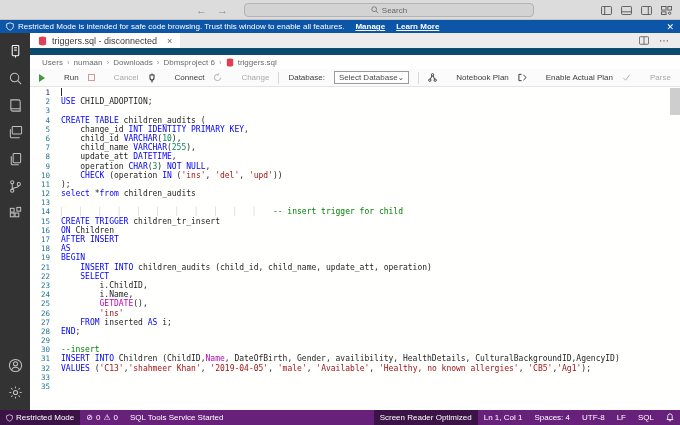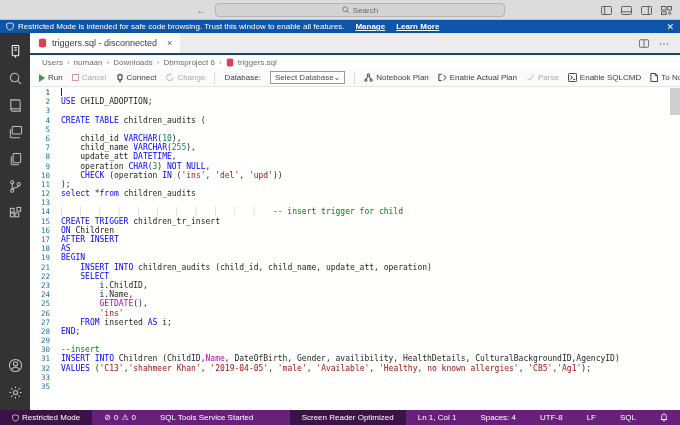--- a/index.html
+++ b/index.html
@@ -2,54 +2,54 @@
 <html><head>
 <meta charset="utf-8">
 <style>
   * { margin:0; padding:0; box-sizing:border-box; }
   html,body { width:680px; height:425px; overflow:hidden; }
   body { font-family:"Liberation Sans", sans-serif; background:#fff; font-size:9px; color:#333; }
 
   
   .titlebar { height:20px; background:#dcdcdc; border-bottom:1px solid #c2c2c2; display:flex; align-items:center; position:relative; }
   .nav-arrows { position:absolute; left:196px; top:0; height:20px; display:flex; align-items:center; gap:10px; color:#8a8a8a; font-size:11px; }
-  .searchbox { position:absolute; left:215px; top:3px; width:290px; height:14px; background:#d3d3d3; border:1px solid #b3b3b3; border-radius:4px; display:flex; align-items:center; justify-content:center; gap:3px; color:#666; font-size:8px; }
+  .searchbox { position:absolute; left:244px; top:3px; width:290px; height:14px; background:#d3d3d3; border:1px solid #b3b3b3; border-radius:4px; display:flex; align-items:center; justify-content:center; gap:3px; color:#666; font-size:8px; }
   .win-icons { position:absolute; right:8px; top:0; height:20px; display:flex; align-items:center; gap:9px; }
   .win-icons svg { display:block; }
 
   
   .banner { height:13px; background:#0D55A6; color:#fff; display:flex; align-items:center; font-size:8px; padding:0 6px; }
   .banner .msg { margin-left:4px; }
   .banner .lnk { margin-left:11px; text-decoration:underline; font-weight:bold; cursor:pointer; }
   .banner .bx { margin-left:auto; font-size:9px; cursor:pointer; }
 
   
   .main { display:flex; height:377px; }
   .activitybar { width:30px; background:#333333; display:flex; flex-direction:column; align-items:center; padding-top:5px; flex:none; }
   .ai { height:27px; display:flex; align-items:center; justify-content:center; width:100%; cursor:pointer; }
   .ai svg { stroke:#c0c0c0; fill:none; stroke-width:1.1; }
   .ai.active svg { stroke:#ffffff; }
   .ab-bottom { margin-top:auto; margin-bottom:4px; width:100%; }
 
   .right-col { flex:1; display:flex; flex-direction:column; min-width:0; }
 
   
-  .tabs { height:22px; background:#ececec; display:flex; align-items:stretch; border-bottom:2px solid #0c4a6e; }
+  .tabs { height:22px; background:#ececec; display:flex; align-items:stretch; border-bottom:7px solid #0c4a6e; }
   .tab { background:#ffffff; display:flex; align-items:center; gap:5px; padding:0 8px; font-size:9px; color:#3a3a3a; cursor:pointer; }
   .tab .close { color:#5f5f5f; font-size:9px; margin-left:5px; }
   .tabbar-actions { margin-left:auto; display:flex; align-items:center; gap:10px; padding-right:10px; color:#555; }
 
   
   .breadcrumb { height:14px; background:#fff; display:flex; align-items:center; gap:4px; padding-left:12px; font-size:8px; color:#6b6b6b; }
   .breadcrumb .sep { color:#9d9d9d; }
   .bc-item { cursor:pointer; }
 
   
   .sqltoolbar { height:18px; background:#fbfbfb; border-bottom:1px solid #e4e4e4; display:flex; align-items:center; padding-left:9px; gap:9px; font-size:8px; color:#3c3c3c; white-space:nowrap; }
-  .tbtn { display:flex; align-items:center; gap:3px; cursor:pointer; }
+  .tbtn { display:flex; align-items:center; gap:19px; cursor:pointer; }
   .tbtn.disabled { color:#a9a9a9; cursor:default; }
   .tsep { width:1px; height:12px; background:#d8d8d8; flex:none; }
   .play { width:0; height:0; border-left:6px solid #3c9b3c; border-top:4px solid transparent; border-bottom:4px solid transparent; }
   .stop-sq { width:7px; height:7px; border:1px solid #cf9a9a; }
   .db-select { width:108px; height:13px; border:1px solid #9a9a9a; background:#fff; display:flex; align-items:center; justify-content:space-between; padding:0 4px; color:#4a4a4a; cursor:pointer; }
   .db-select .chev { color:#555; font-size:8px; }
   .tbtn svg { stroke:#3c3c3c; fill:none; stroke-width:1.1; display:block; }
   .tbtn.disabled svg { stroke:#b3b3b3; }
 
   
@@ -63,21 +63,21 @@
   .tk-s { color:#A31515; }
   .tk-c { color:#008000; }
   .tk-f { color:#BF00BF; }
   .tk-n { color:#098658; }
   .tk-g { color:#d5d5d5; }
   .cursor { display:inline-block; width:1px; height:8px; background:#2a2a2a; vertical-align:-1px; }
   .scroll-thumb { position:absolute; top:1px; right:0; width:10px; height:27px; background:#c5c5c5; opacity:.85; }
 
   
   .statusbar { height:15px; background:#68217A; color:#fff; display:flex; align-items:center; font-size:8px; }
-  .st-item { padding:0 12px; height:100%; display:flex; align-items:center; gap:3px; cursor:pointer; white-space:nowrap; }
+  .st-item { padding:0 6px; height:100%; display:flex; align-items:center; gap:3px; cursor:pointer; white-space:nowrap; }
   .st-item.prominent { background:rgba(0,0,0,0.42); }
   .st-right { margin-left:auto; display:flex; height:100%; align-items:center; }
   .statusbar svg { stroke:#fff; fill:none; stroke-width:1.1; display:block; }
   .uni { font-size:8px; }
 </style>
 </head>
 <body>
 
 <div class="titlebar">
   <div class="nav-arrows">
@@ -290,21 +290,21 @@
         <span>To Notebook</span>
       </div>
     </div>
 
     <div class="editor">
       <div>
           <div class="code-line"><span class="ln active">1</span><span class="lc"><span class="cursor"></span></span></div>
           <div class="code-line"><span class="ln">2</span><span class="lc"><span class="tk-k">USE</span><span class="tk-p"> CHILD_ADOPTION;</span></span></div>
           <div class="code-line"><span class="ln">3</span><span class="lc"></span></div>
           <div class="code-line"><span class="ln">4</span><span class="lc"><span class="tk-k">CREATE TABLE</span><span class="tk-p"> children_audits (</span></span></div>
-          <div class="code-line"><span class="ln">5</span></div>
+          <div class="code-line"><span class="ln">5</span><span class="lc"><span class="tk-p">    change_id </span><span class="tk-k">INT IDENTITY PRIMARY KEY</span><span class="tk-p">,</span></span></div>
           <div class="code-line"><span class="ln">6</span><span class="lc"><span class="tk-p">    child_id </span><span class="tk-k">VARCHAR</span><span class="tk-p">(</span><span class="tk-n">10</span><span class="tk-p">),</span></span></div>
           <div class="code-line"><span class="ln">7</span><span class="lc"><span class="tk-p">    child_name </span><span class="tk-k">VARCHAR</span><span class="tk-p">(</span><span class="tk-n">255</span><span class="tk-p">),</span></span></div>
           <div class="code-line"><span class="ln">8</span><span class="lc"><span class="tk-p">    update_att </span><span class="tk-k">DATETIME</span><span class="tk-p">,</span></span></div>
           <div class="code-line"><span class="ln">9</span><span class="lc"><span class="tk-p">    operation </span><span class="tk-k">CHAR</span><span class="tk-p">(</span><span class="tk-n">3</span><span class="tk-p">) </span><span class="tk-k">NOT NULL</span><span class="tk-p">,</span></span></div>
           <div class="code-line"><span class="ln">10</span><span class="lc"><span class="tk-p">    </span><span class="tk-k">CHECK</span><span class="tk-p"> (operation </span><span class="tk-k">IN</span><span class="tk-p"> (</span><span class="tk-s">'ins'</span><span class="tk-p">, </span><span class="tk-s">'del'</span><span class="tk-p">, </span><span class="tk-s">'upd'</span><span class="tk-p">))</span></span></div>
           <div class="code-line"><span class="ln">11</span><span class="lc"><span class="tk-p">);</span></span></div>
           <div class="code-line"><span class="ln">12</span><span class="lc"><span class="tk-k">select</span><span class="tk-p"> *</span><span class="tk-k">from</span><span class="tk-p"> children_audits</span></span></div>
           <div class="code-line"><span class="ln">13</span><span class="lc"></span></div>
           <div class="code-line"><span class="ln">14</span><span class="lc"><span class="tk-g">▏   ▏   ▏   ▏   ▏   ▏   ▏   ▏   ▏   ▏   ▏   </span><span class="tk-c">-- insert trigger for child</span></span></div>
           <div class="code-line"><span class="ln">15</span><span class="lc"><span class="tk-k">CREATE TRIGGER</span><span class="tk-p"> children_tr_insert</span></span></div>

